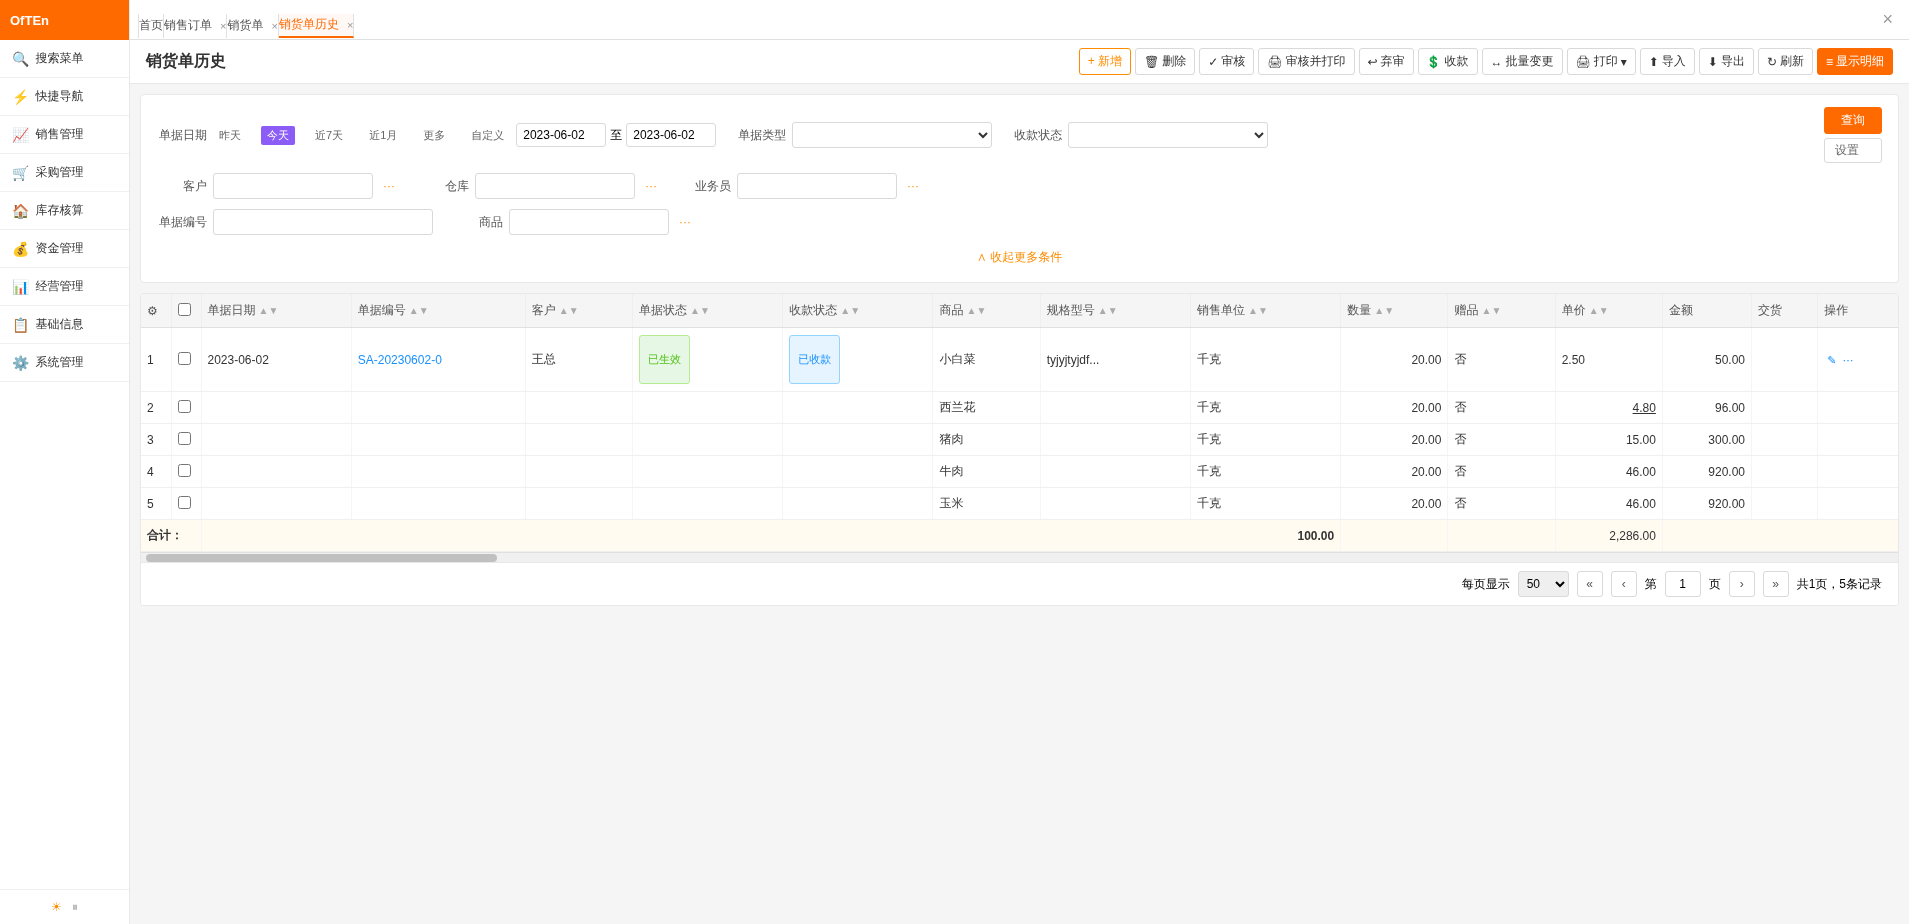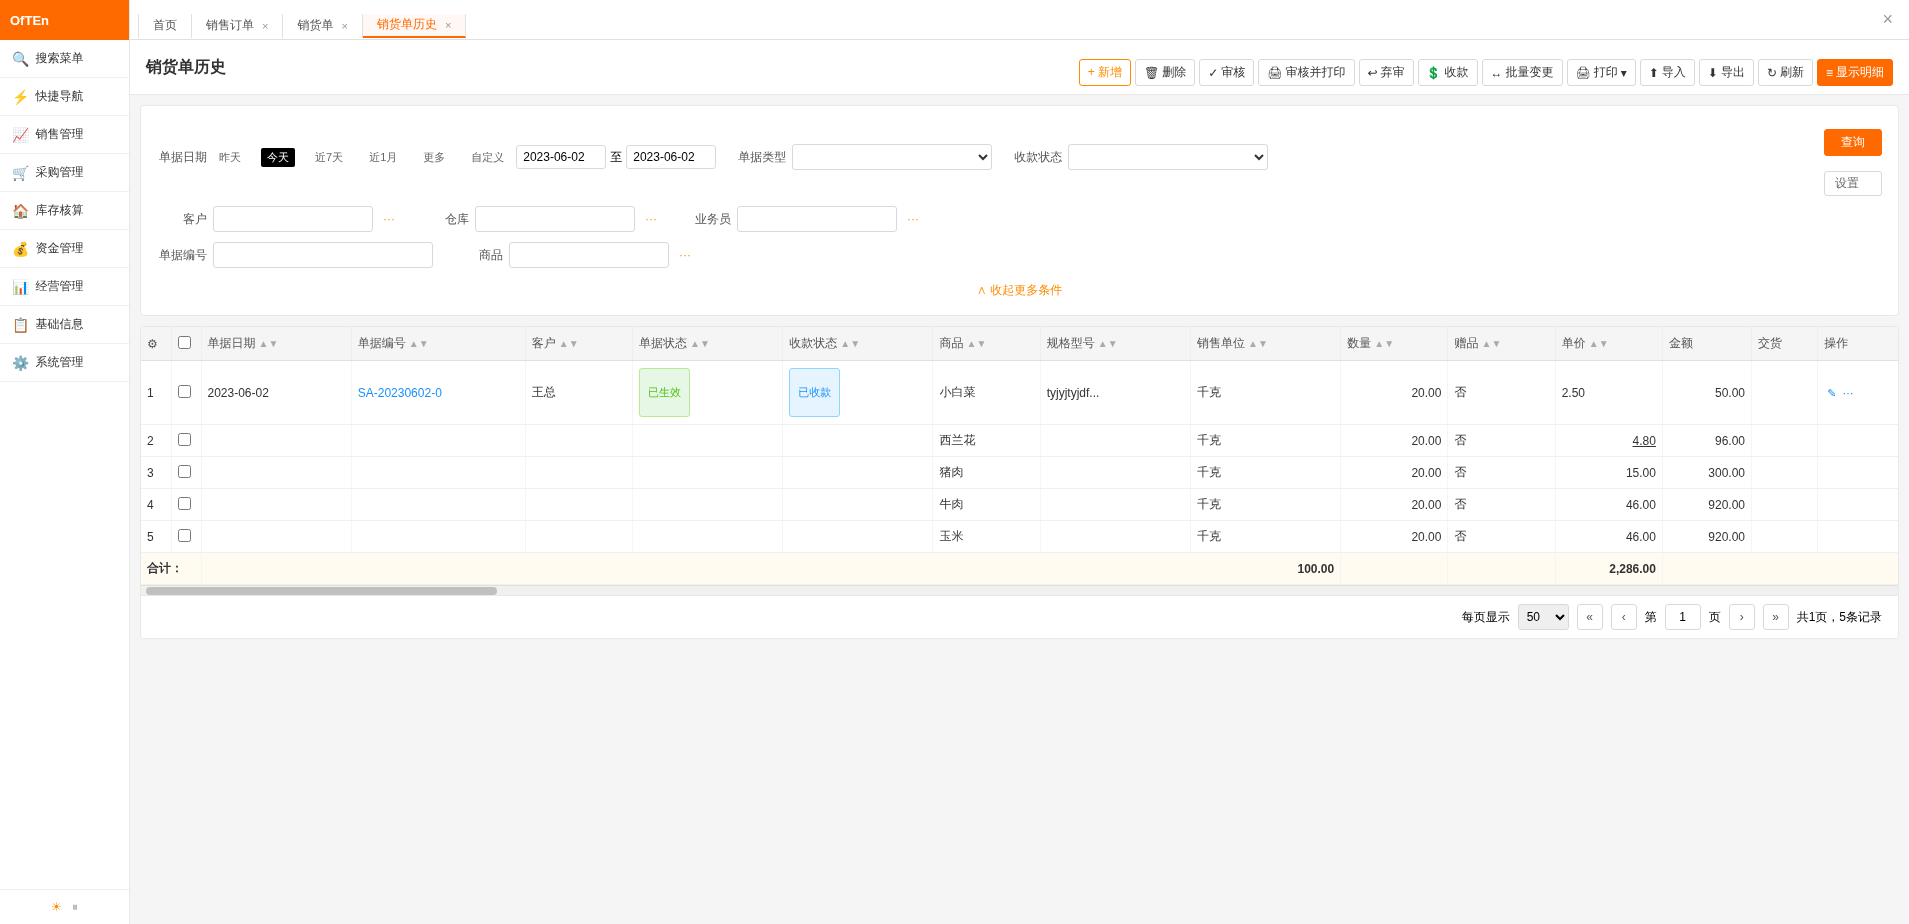--- a/index.html
+++ b/index.html
@@ -55,21 +55,21 @@
     
     .tabs-bar {
       background: #fff;
       border-bottom: 1px solid #e0e0e0;
       display: flex;
       align-items: center;
       height: 40px;
       padding: 0 8px;
     }
     .tab {
-      padding: 0 14px;
+      padding: 0 0;
       height: 24px;
       display: flex;
       align-items: center;
       cursor: pointer;
       color: #555;
       border-right: 1px solid #e0e0e0;
       gap: 4px;
       font-size: 12px;
       white-space: nowrap;
       margin-top: 12px;
@@ -84,21 +84,20 @@
       border: 1px solid #d9d9d9;
       border-radius: 3px;
       cursor: pointer;
       background: #fff;
       color: #333;
       font-size: 12px;
       display: flex;
       align-items: center;
       gap: 3px;
       white-space: nowrap;
-      margin-top: 11px;
     }
     .btn-new { color: #ff8c00; border-color: #ff8c00; }
     .btn-query { background: #ff6a00; color: #fff; border-color: #ff6a00; padding: 4px 16px; }
     .btn-setting { background: #fff; color: #666; border-color: #d9d9d9; padding: 3px 10px; }
     
     
     .content { flex: 1; overflow: auto; background: #f5f5f5; padding: 10px; }
     
     
     .filter-panel {
@@ -125,21 +124,21 @@
       border-radius: 3px;
       padding: 3px 8px;
       width: 200px;
       background: #fff;
       color: #333;
       height: 26px;
     }
     .date-range { display: flex; align-items: center; gap: 4px; }
     .date-quick { display: flex; gap: 14px; }
     .date-btn { padding: 2px 6px; border: none; background: none; cursor: pointer; color: #666; font-size: 11px; }
-    .date-btn.active { background: #000000; color: #fff; border-radius: 2px; }
+    .date-btn.active { background: #8b5cf6; color: #fff; border-radius: 2px; }
     .date-input { border: 1px solid #d9d9d9; border-radius: 3px; padding: 2px 6px; width: 90px; height: 24px; }
     .ellipsis-btn { color: #ff8c00; cursor: pointer; border: none; background: none; font-size: 12px; padding: 0 4px; }
     .collapse-btn {
       width: 100%;
       text-align: center;
       color: #ff8c00;
       cursor: pointer;
       padding: 4px;
       border: none;
       background: none;
@@ -591,21 +590,21 @@
     <td></td>
     <td></td>
   </tr>
             </tbody>
           <tfoot>
             <tr class="summary-row">
               <td colspan="2" style="font-weight:bold;padding:7px 6px;">合计：</td>
               <td colspan="8" style="text-align:right;font-weight:bold;">100.00</td>
               <td></td>
               <td></td>
-              <td style="font-weight:bold;text-align:right;">2,286.00</td>
+              <td style="font-weight:normal;text-align:right;">2,286.00</td>
               <td colspan="3"></td>
             </tr>
           </tfoot>
         </table>
       </div>
 
       <div class="scroll-bar-area">
         <div class="scroll-thumb"></div>
       </div>
 

